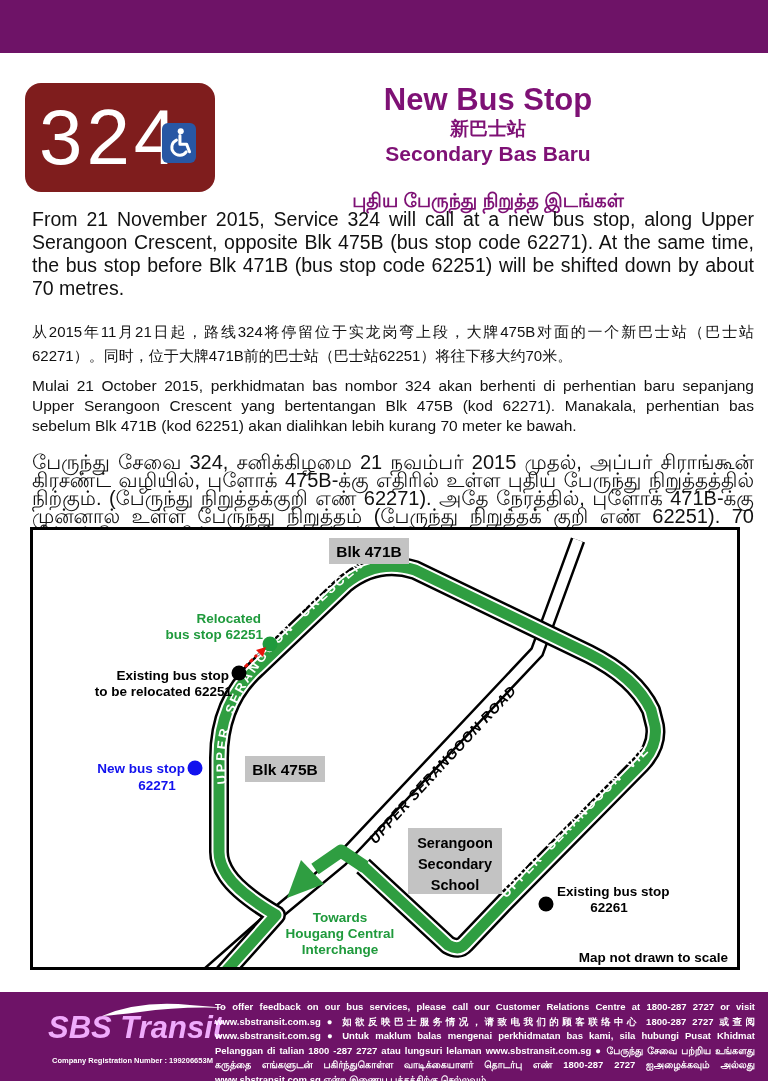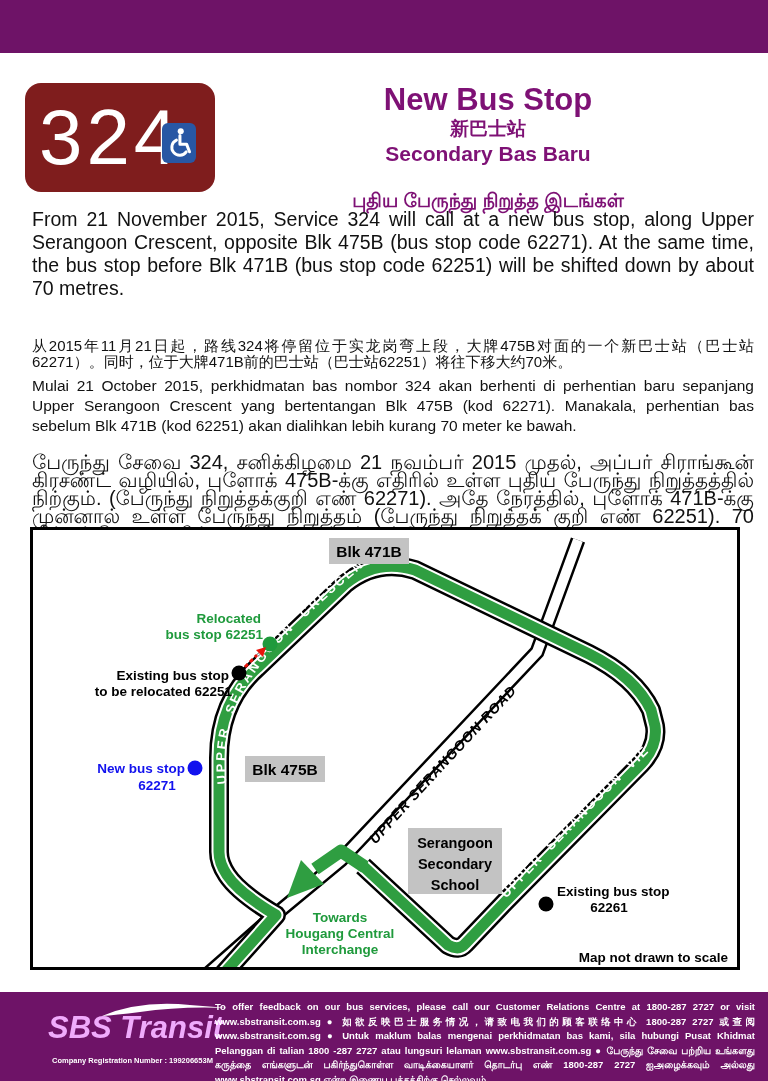--- a/index.html
+++ b/index.html
@@ -12,21 +12,21 @@
              color:#fff;letter-spacing:4px;line-height:95px;}
   .wc-box{position:absolute;left:137px;top:40px;width:34px;height:40px;background:#2857A4;
           border-radius:6px;display:flex;align-items:center;justify-content:center;}
   .title-block{position:absolute;left:240px;top:83px;width:496px;text-align:center;color:#7E1175;}
   .title-en{font-size:31px;font-weight:700;line-height:34px;}
   .title-zh{font-size:19px;font-weight:700;line-height:24px;}
   .title-ms{font-size:21px;font-weight:700;line-height:25px;}
   .title-ta{font-size:19px;font-weight:700;line-height:25px;margin-top:22px;}
   .para{position:absolute;left:24px;width:722px;color:#111;text-align:justify;margin-left:8px;}
   .para-en{top:208px;font-size:19.5px;line-height:23px;}
-  .para-zh{top:338px;font-size:15px;line-height:16px;}
+  .para-zh{top:320px;font-size:15px;line-height:24px;}
   .para-ms{top:376px;font-size:15.5px;line-height:20px;}
   .para-ta{top:453px;font-size:20px;line-height:18px;}
   .map-box{position:absolute;left:30px;top:527px;width:710px;height:443px;
            border:3px solid #000;box-sizing:border-box;background:#fff;}
   .footer{position:absolute;left:0;top:992px;width:768px;height:89px;background:#6E1367;}
   .logo-wrap{position:absolute;left:48px;top:18px;width:170px;height:46px;color:#f0abfc;}
   .logo-text{font-size:31px;font-weight:700;font-style:italic;letter-spacing:0px;
              white-space:nowrap;}
   .logo-swoosh{position:absolute;left:52px;top:-8px;pointer-events:none;}
   .reg-num{position:absolute;left:52px;top:64px;font-size:7.5px;font-weight:700;color:#fff;

